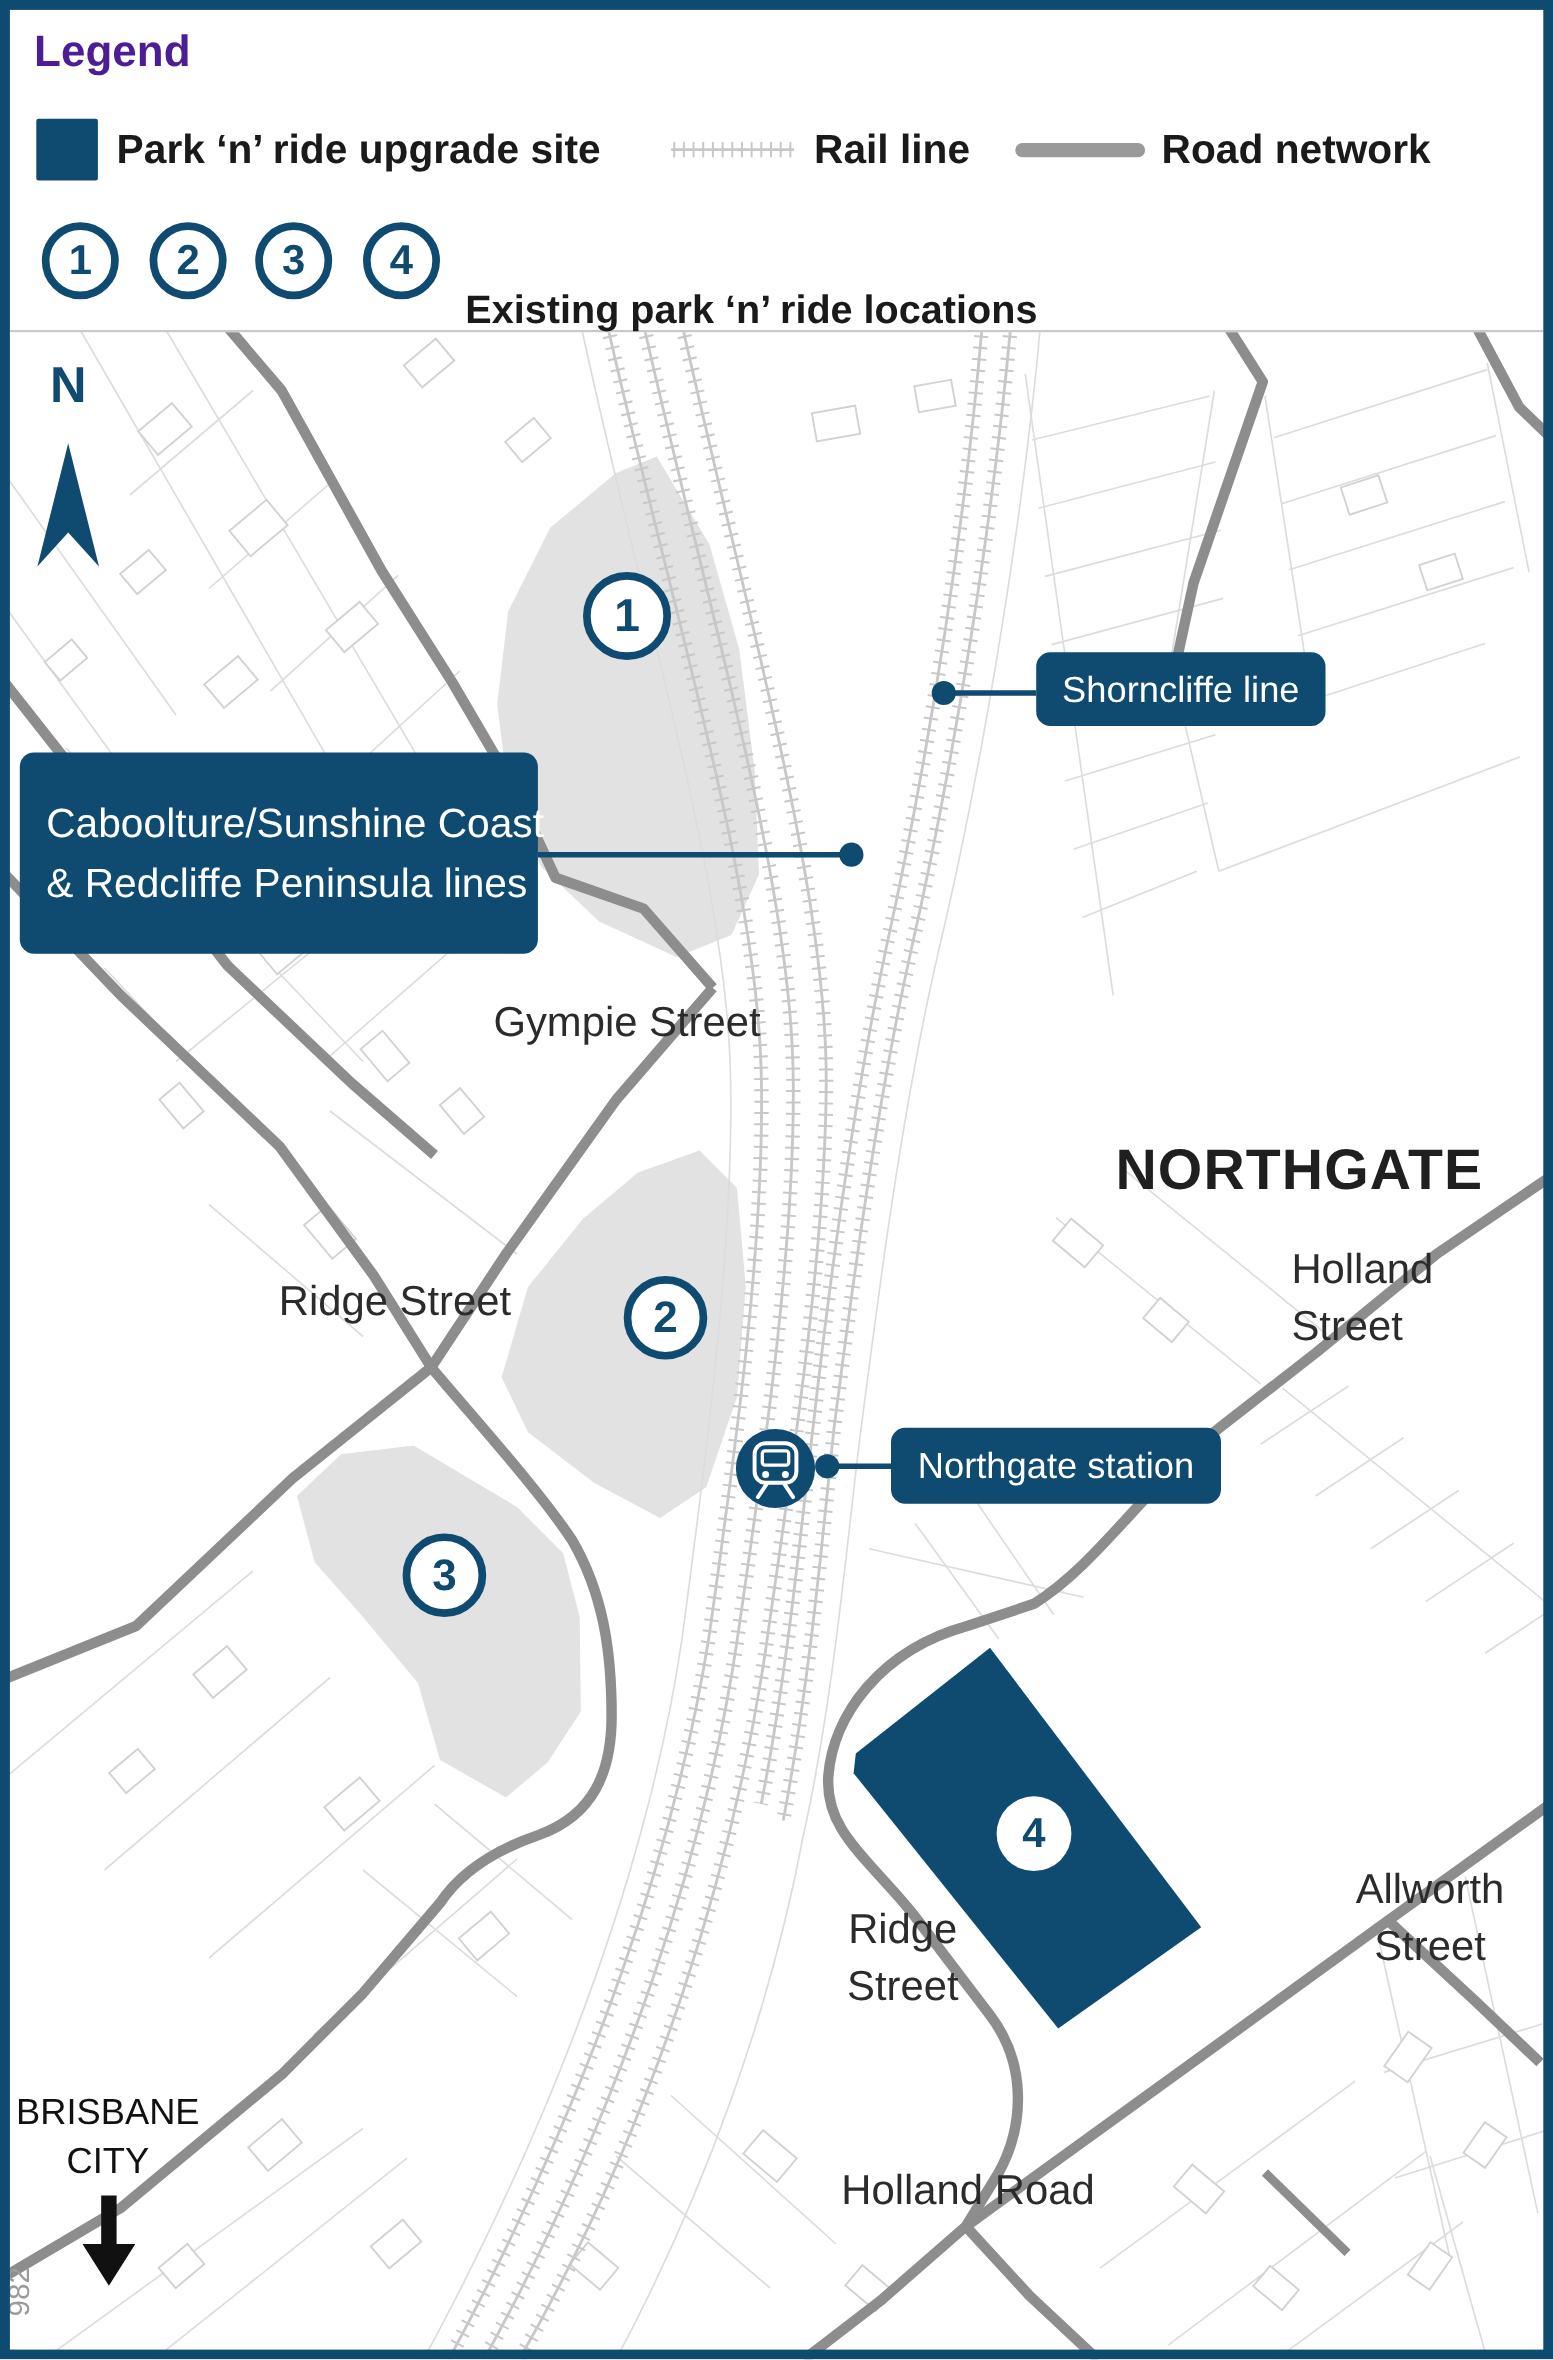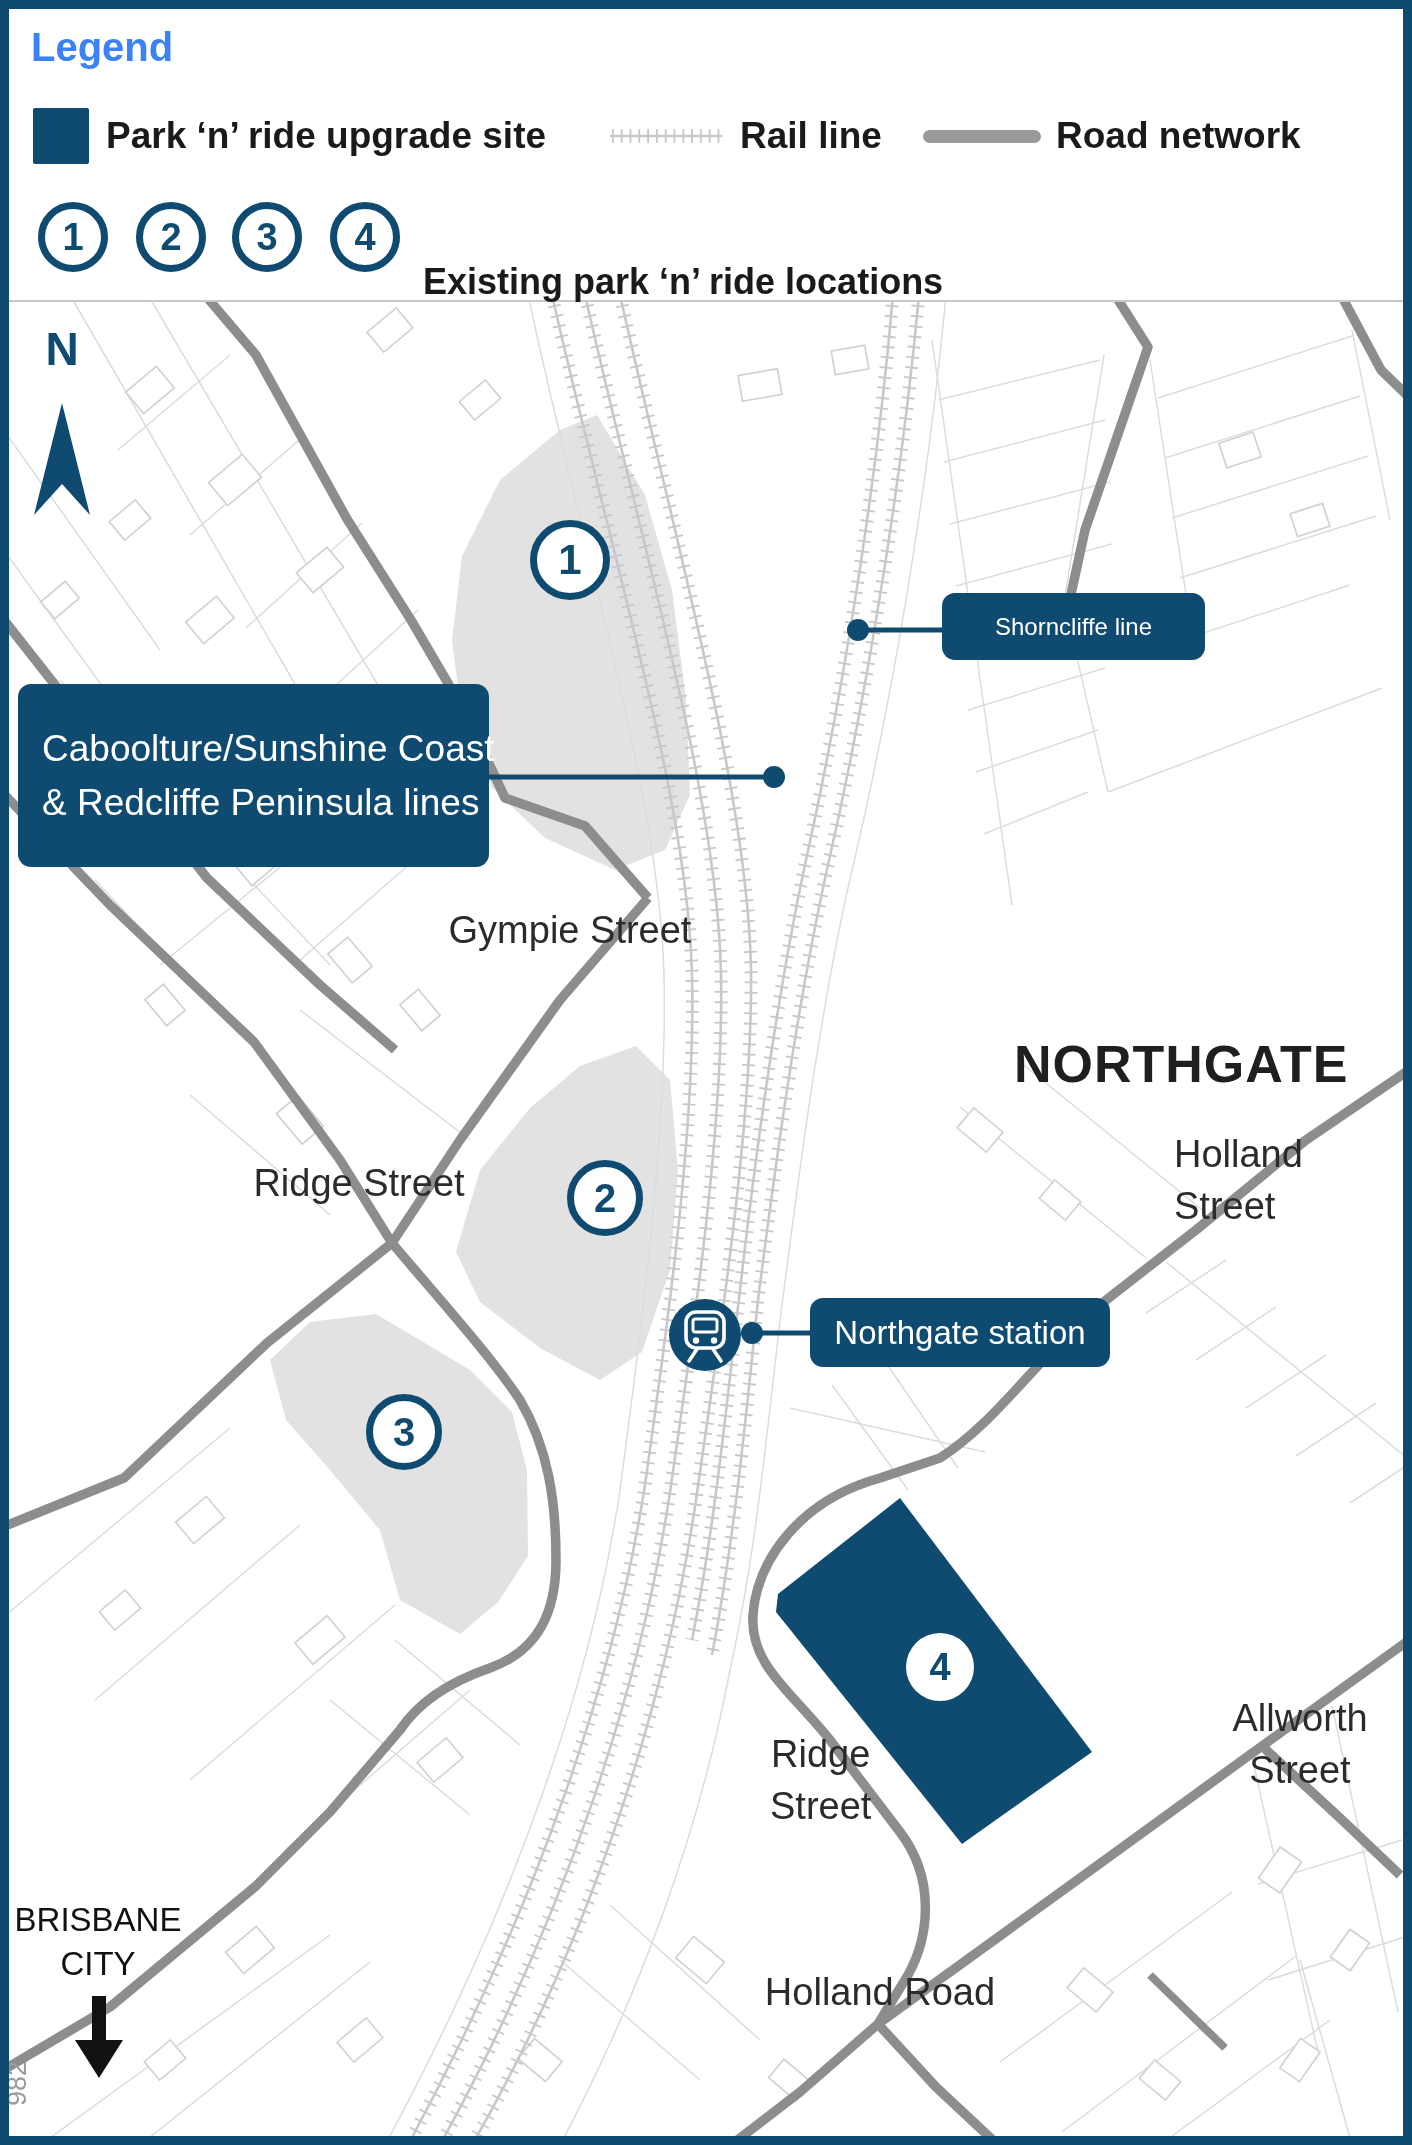--- a/index.html
+++ b/index.html
@@ -8,21 +8,21 @@
     font-family:"Liberation Sans", sans-serif;
   }
   .frame::after{content:"";position:absolute;inset:0;border:9px solid #0F4A70;pointer-events:none;z-index:60;}
   .map-svg{position:absolute;left:0;top:0;z-index:1;}
 
   
   .legend{
     position:absolute;left:9px;top:9px;width:1394px;height:291px;background:#ffffff;
     border-bottom:2px solid #C9C9C9;z-index:40;
   }
-  .legend-title{position:absolute;left:22px;top:16px;font-size:40px;font-weight:bold;color:#3b82f6;}
+  .legend-title{position:absolute;left:22px;top:16px;font-size:40px;font-weight:bold;color:#4c1d95;}
   .swatch-square{position:absolute;left:24px;top:99px;width:56px;height:56px;background:#0F4A70;border-radius:2px;}
   .lbl{position:absolute;font-size:37px;color:#1A1A1A;white-space:nowrap;font-weight:bold;}
   .lbl-upgrade{left:97px;top:106px;}
   .lbl-rail{left:731px;top:106px;}
   .lbl-road{left:1047px;top:106px;}
   .lbl-existing{left:414px;top:208px;font-size:36px;margin-top:44px;}
   .rail-sample{position:absolute;left:601px;top:117px;}
   .road-sample{position:absolute;left:914px;top:121px;width:118px;height:13px;background:#9A9A9A;border-radius:7px;}
   .badge{
     position:absolute;border-radius:50%;background:#ffffff;color:#0F4A70;font-weight:bold;
@@ -46,21 +46,21 @@
   .melton{left:750px;top:1971px;width:260px;}
   .brisbane{left:10px;top:1898px;width:176px;font-size:33px;font-weight:normal;line-height:44px;color:#111111;}
   .fig-num{left:2px;top:2106px;width:80px;font-size:27px;color:#9B9B9B;transform:rotate(-90deg);transform-origin:0 0;}
 
   
   .callout{
     position:absolute;z-index:12;background:#0F4A70;color:#ffffff;border-radius:13px;
     display:flex;flex-direction:column;justify-content:center;white-space:nowrap;
   }
   .co-cab{left:18px;top:684px;width:471px;height:183px;padding-left:24px;font-size:37px;line-height:54px;box-sizing:border-box;}
-  .co-shorn{left:942px;top:593px;width:263px;height:67px;align-items:center;font-size:24px;}
+  .co-shorn{left:942px;top:593px;width:263px;height:67px;align-items:center;font-size:33px;}
   .co-station{left:810px;top:1298px;width:300px;height:69px;align-items:center;font-size:33px;}
 
   
   .b1{left:530px;top:520px;width:80px;height:80px;font-size:42px;z-index:11;}
   .b2{left:567px;top:1160px;width:76px;height:76px;font-size:40px;z-index:11;}
   .b3{left:366px;top:1394px;width:76px;height:76px;font-size:40px;z-index:11;}
   .b4{left:906px;top:1633px;width:68px;height:68px;font-size:38px;z-index:11;}
 </style>
 </head>
 <body>

